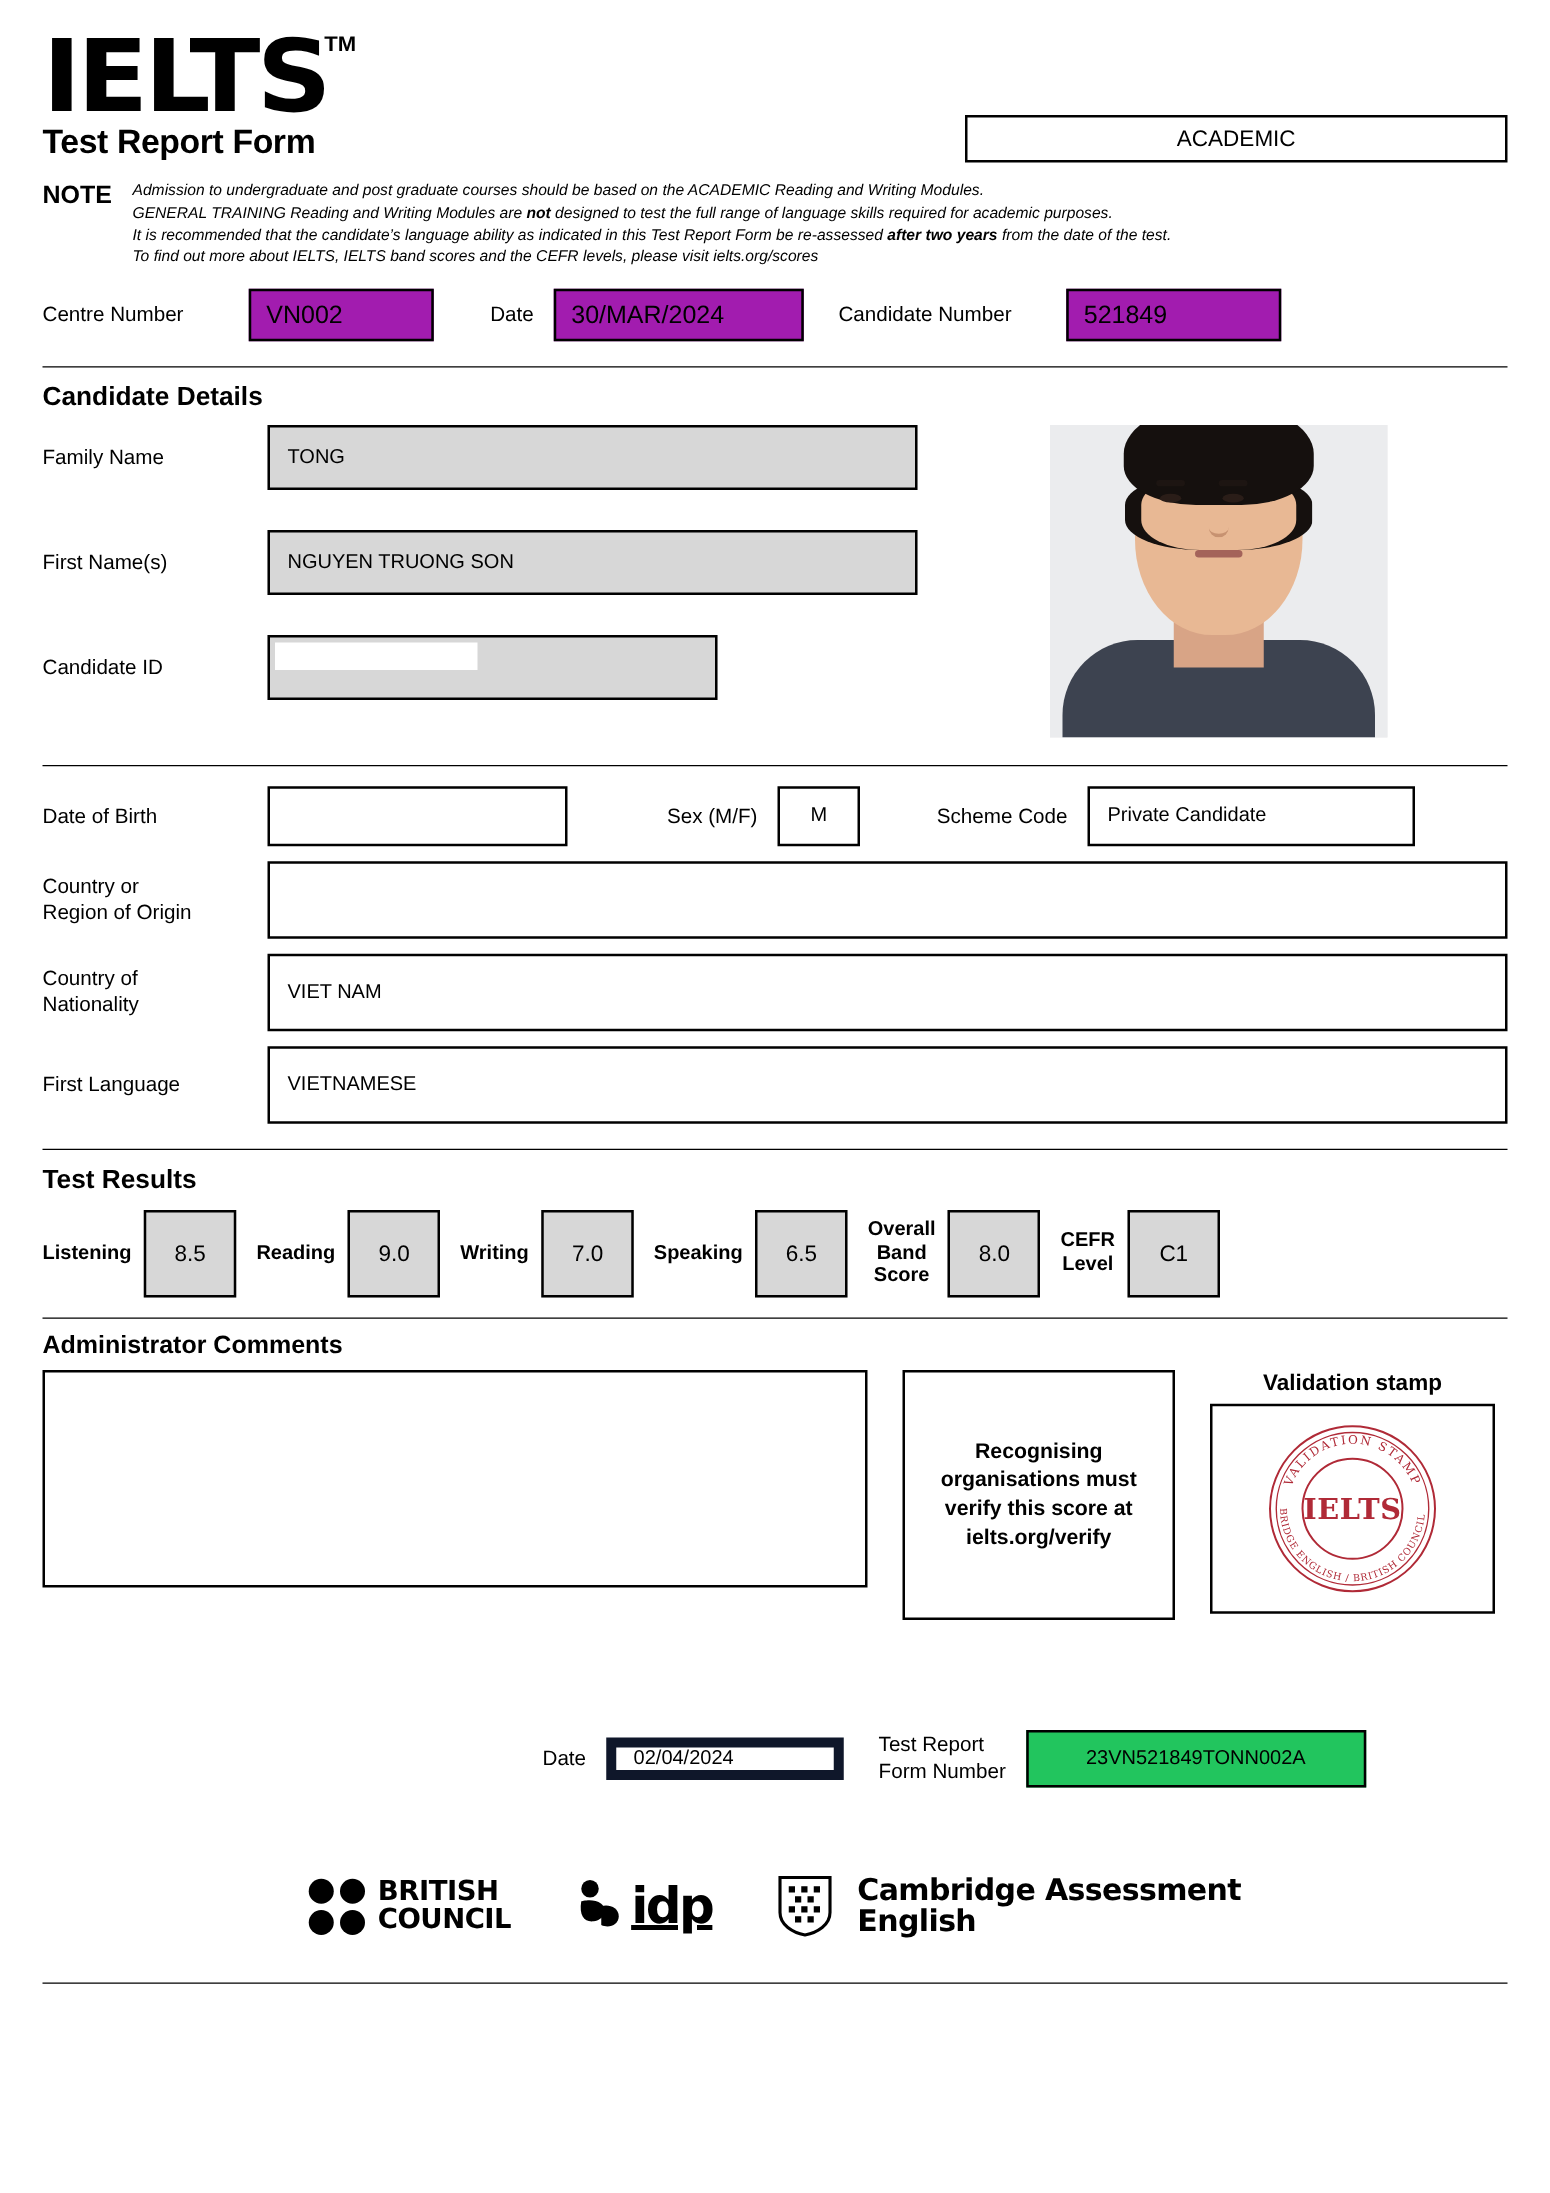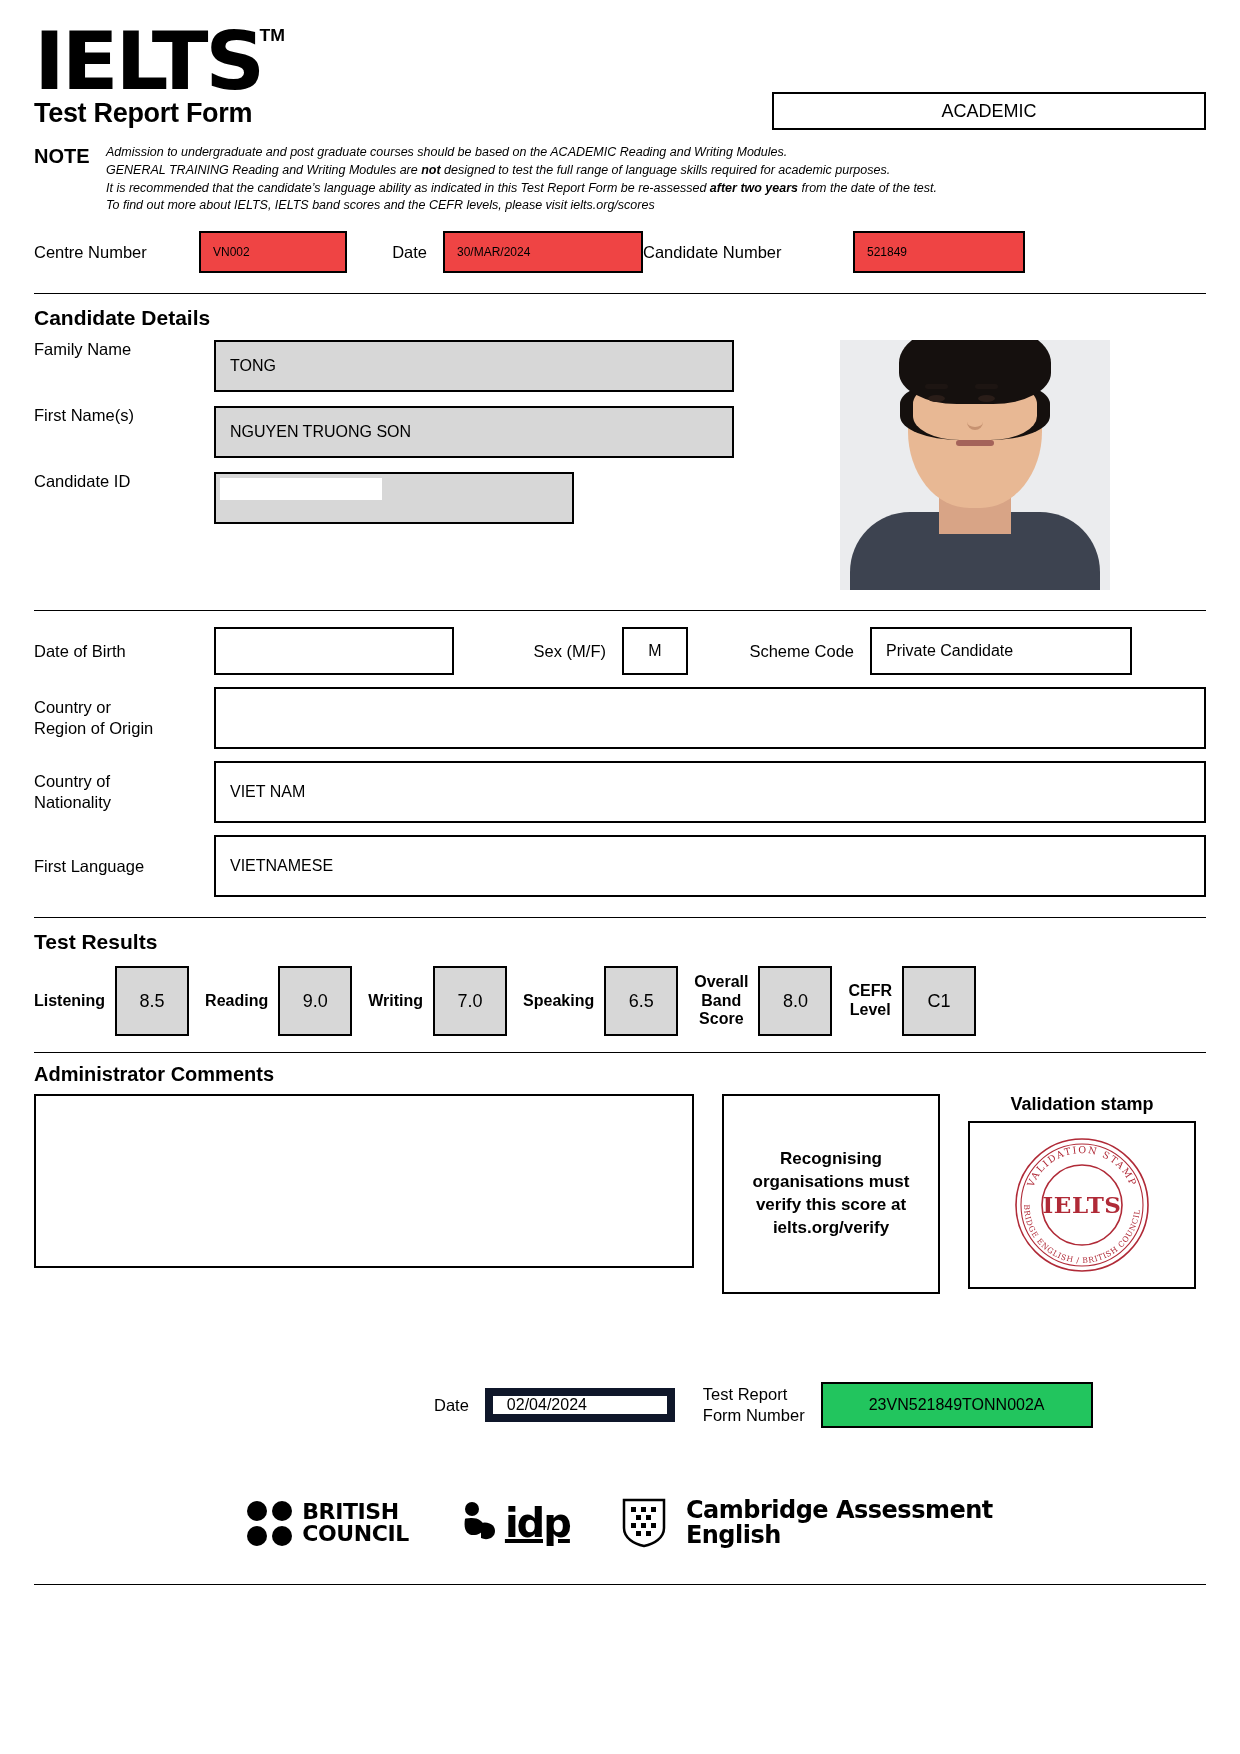--- a/index.html
+++ b/index.html
@@ -50,38 +50,38 @@
   .note-row { display:flex; margin-top:14px; }
   .note-label { font-size:20px; font-weight:bold; width:72px; flex:none; padding-top:1px; }
   .note-lines { font-size:12.5px; font-style:italic; line-height:1.42; }
   .note-lines b { font-weight:bold; font-style:italic; }
 
   
   .head-row { display:flex; align-items:center; margin-top:16px; }
   .lbl { font-size:16.5px; }
   .fld {
     border:2px solid #000; height:42px; display:flex; align-items:center;
-    padding:0 12px; font-size:12px; background:#ef4444;
+    padding:0 12px; font-size:20px; background:#a21caf;
   }
   .head-row .lbl.centre { width:165px; }
   .head-row .fld.centre { width:148px; }
   .head-row .lbl.date { width:96px; text-align:right; padding-right:16px; }
   .head-row .fld.date { width:200px; }
-  .head-row .lbl.cand { width:210px; text-align:left; padding-right:16px; }
+  .head-row .lbl.cand { width:210px; text-align:center; padding-right:16px; }
   .head-row .fld.cand { width:172px; }
 
   hr.sep { border:none; border-top:1.6px solid #000; margin:20px 0 0 0; }
 
   
   .section-h { font-size:21px; font-weight:bold; margin:12px 0 10px 0; }
 
   
   .cand-block { display:flex; }
   .cand-left { width:800px; }
-  .det-row { display:flex; margin-bottom:14px; }
+  .det-row { display:flex; align-items:center; margin-bottom:32px; }
   .det-lbl { width:180px; font-size:16.5px; flex:none; }
   .grey-fld {
     border:2px solid #000; background:#d7d7d7; height:52px;
     display:flex; align-items:center; padding:0 14px; font-size:16px;
     position:relative;
   }
   .grey-fld.w-name { width:520px; }
   .grey-fld.w-id { width:360px; }
   .redact {
     position:absolute; left:4px; top:4px; width:162px; height:22px; background:#fff;

